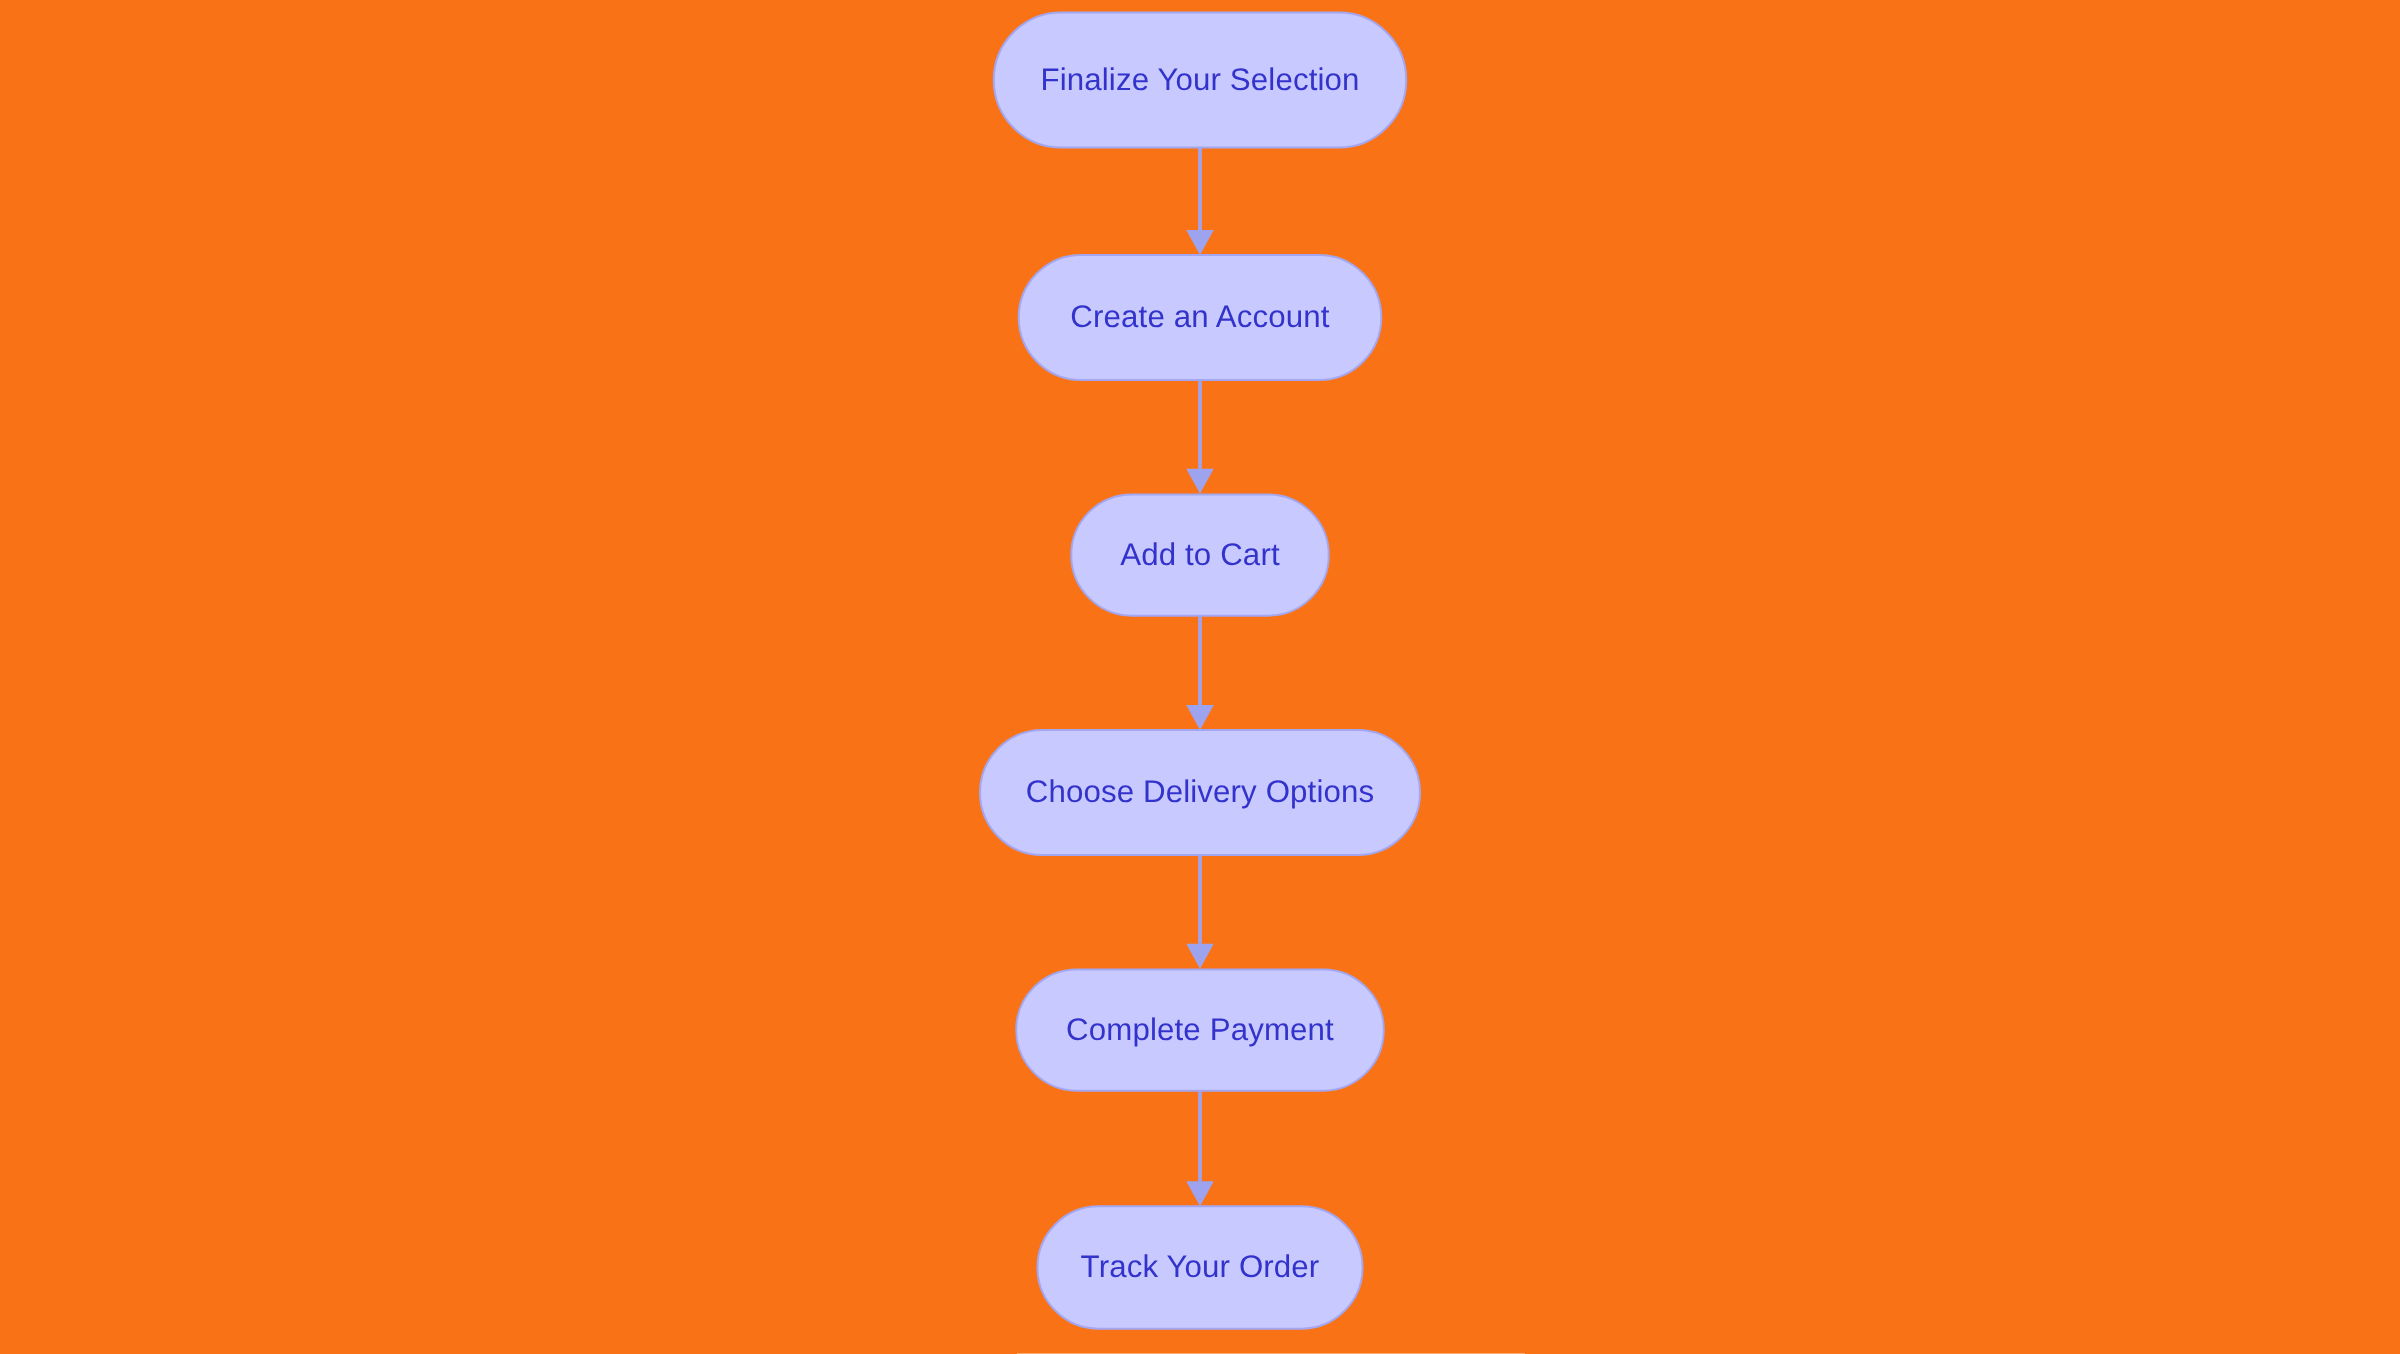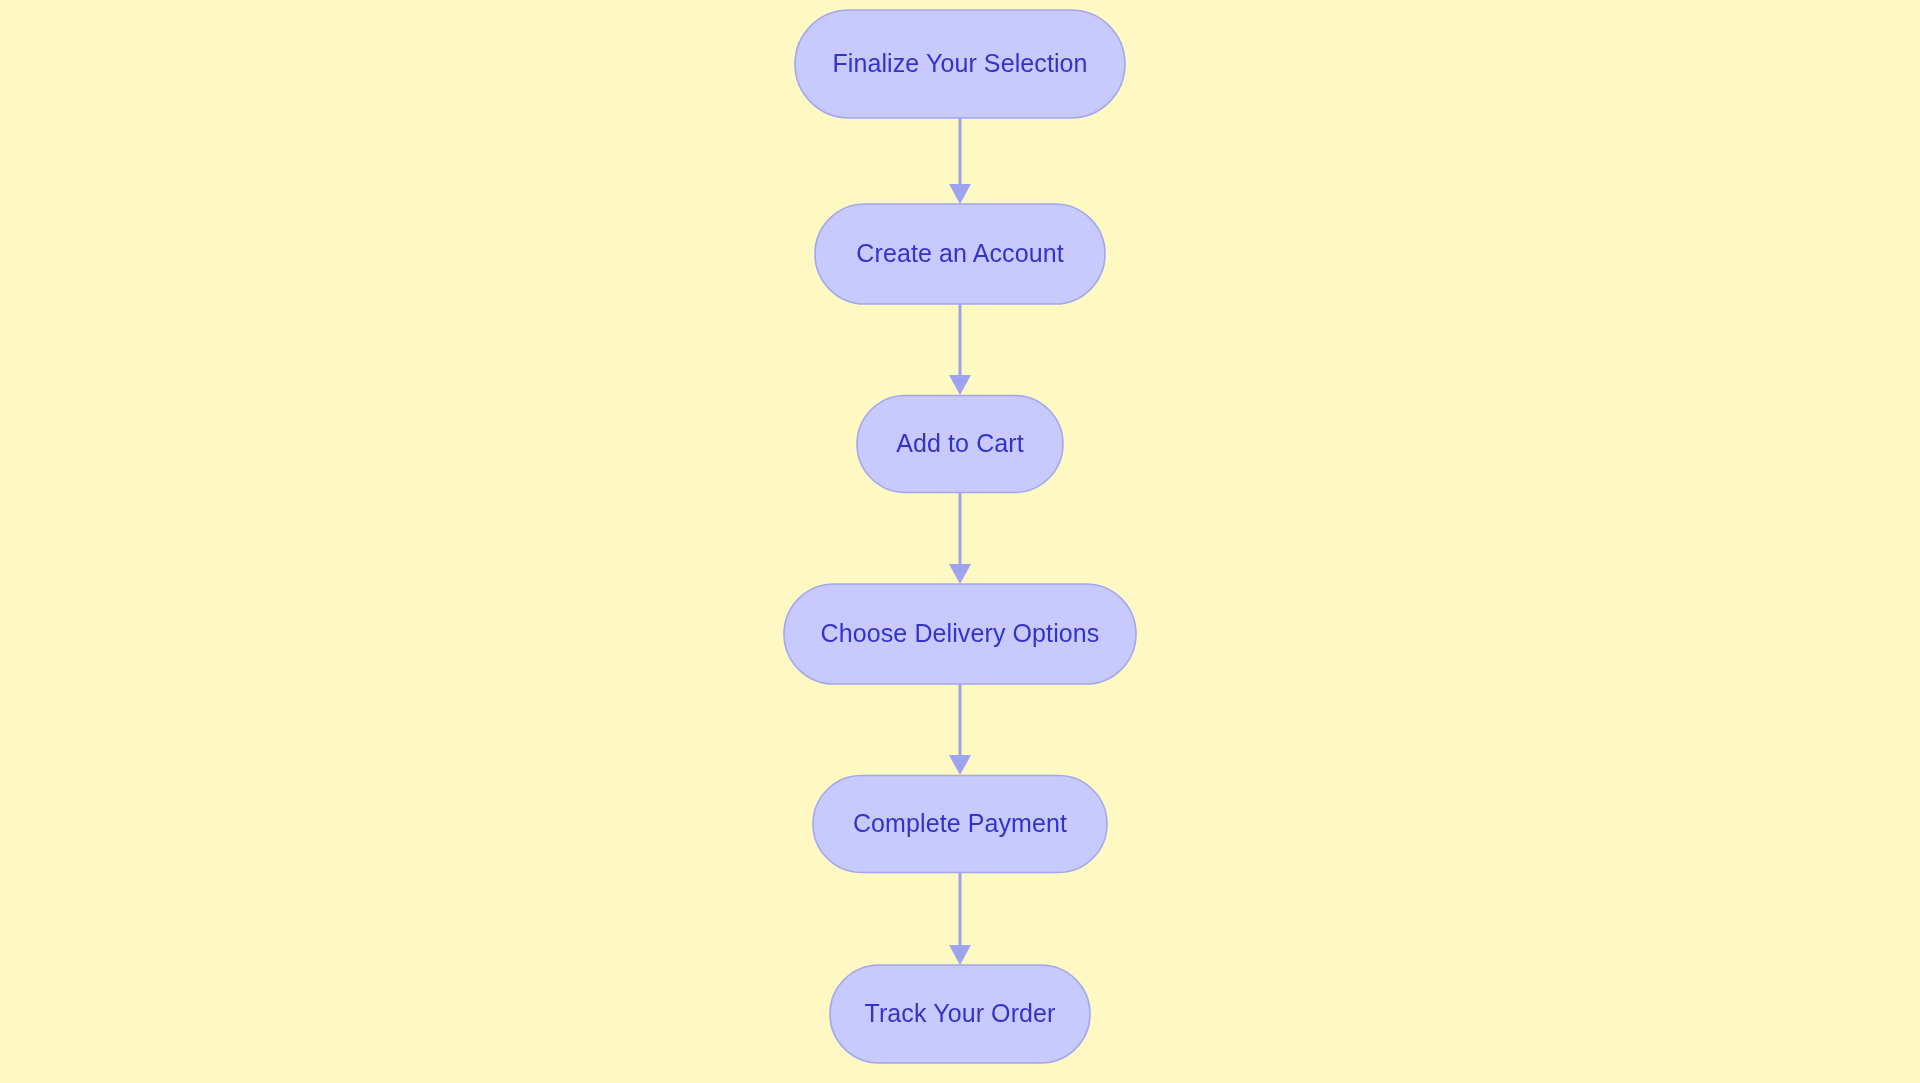--- a/index.html
+++ b/index.html
@@ -11,21 +11,21 @@
   body {
     width: 1920px;
     height: 1083px;
     overflow: hidden;
     font-family: "Liberation Sans", "DejaVu Sans", sans-serif;
   }
   #flow-root {
     position: relative;
     width: 1920px;
     height: 1083px;
-    background: #fef9c3;
+    background: #f97316;
   }
   #flow-svg {
     position: absolute;
     top: 0;
     left: 0;
     width: 1920px;
     height: 1083px;
     display: block;
   }
   .node-shape {

